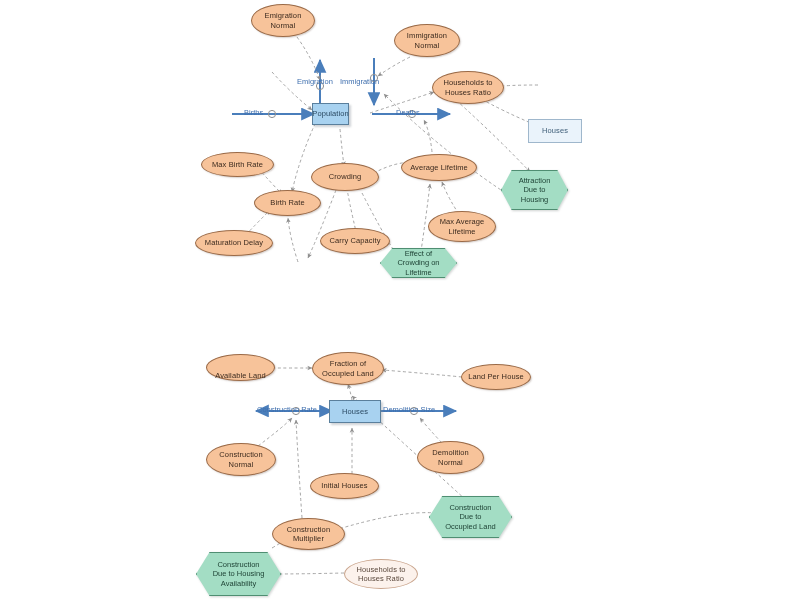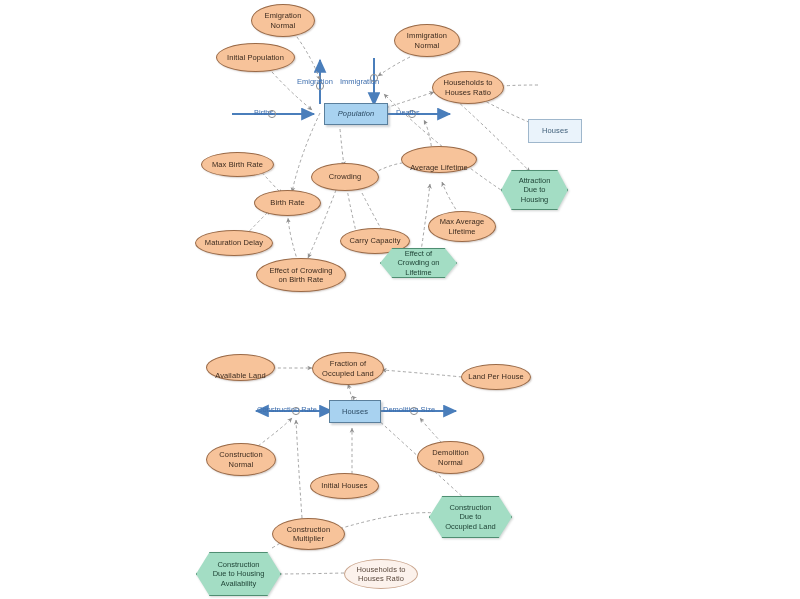--- a/index.html
+++ b/index.html
@@ -176,89 +176,83 @@
       <path d="M258,446 Q282,428 292,418"></path>
       <path d="M302,518 Q298,460 296,420"></path>
       <path d="M442,443 Q428,428 420,418"></path>
       <path d="M436,513 Q400,510 332,531"></path>
       <path d="M272,548 Q286,540 292,534"></path>
       <path d="M344,573 Q300,574 272,574"></path>
       <path d="M466,500 Q400,440 352,396"></path>
     </g>
   </svg>
 
-  <div class="flow-label" style="left:254px; top:108px;">Births</div>
+  <div class="flow-label" style="left:244px; top:108px;">Births</div>
   <div class="flow-label" style="left:396px; top:108px;">Deaths</div>
   <div class="flow-label" style="left:297px; top:77px;">Emigration</div>
   <div class="flow-label" style="left:340px; top:77px;">Immigration</div>
   <div class="flow-label" style="left:257px; top:405px;">Construction Rate</div>
   <div class="flow-label" style="left:383px; top:405px;">Demolition Size</div>
 
   <div class="node aux" style="left:251px; top:4px; width:64px; height:33px;">
     <span>Emigration<br>Normal</span>
   </div>
 
-  <div class="node aux" style="left:216px; top:43px; width:79px; height:29px;">
-    <span>Initial Population</span>
-  </div>
 
   <div class="node aux" style="left:394px; top:24px; width:66px; height:33px;">
     <span>Immigration<br>Normal</span>
   </div>
 
   <div class="node aux" style="left:432px; top:71px; width:72px; height:33px;">
     <span>Households to<br>Houses Ratio</span>
   </div>
 
 
-  <div class="node stock" style="left:324px; top:103px; width:64px; height:22px;font-style:italic;">
+  <div class="node stock" style="left:312px; top:103px; width:37px; height:22px;">
     <span>Population</span>
   </div>
 
   <div class="node stock-ghost" style="left:528px; top:119px; width:54px; height:24px;">
     <span>Houses</span>
   </div>
 
   <div class="node aux" style="left:201px; top:152px; width:73px; height:25px;">
     <span>Max Birth Rate</span>
   </div>
 
   <div class="node aux" style="left:311px; top:163px; width:68px; height:28px;">
     <span>Crowding</span>
   </div>
 
-  <div class="node aux" style="left:401px; top:146px; width:76px; height:27px;align-items:flex-end;">
+  <div class="node aux" style="left:401px; top:154px; width:76px; height:27px;">
     <span>Average Lifetime</span>
   </div>
 
   <div class="node aux" style="left:254px; top:190px; width:67px; height:26px;">
     <span>Birth Rate</span>
   </div>
 
   <div class="hexwrap" style="left:501px; top:170px; width:67px; height:40px;">
     <div class="hex">
         <span>Attraction<br>Due to<br>Housing</span>
       </div>
   </div>
 
   <div class="node aux" style="left:195px; top:230px; width:78px; height:26px;">
     <span>Maturation Delay</span>
   </div>
 
-  <div class="node aux" style="left:340px; top:228px; width:70px; height:26px;justify-content:center;">
+  <div class="node aux" style="left:320px; top:228px; width:70px; height:26px;justify-content:center;">
     <span>Carry Capacity</span>
   </div>
 
   <div class="node aux" style="left:428px; top:211px; width:68px; height:31px;">
     <span>Max Average<br>Lifetime</span>
   </div>
 
-  <div class="node aux" style="left:256px; top:258px; width:90px; height:34px;">
-    <span>Effect of Crowding<br>on Birth Rate</span>
-  </div>
 
   <div class="hexwrap" style="left:380px; top:248px; width:77px; height:30px;">
     <div class="hex">
         <span>Effect of<br>Crowding on<br>Lifetime</span>
       </div>
   </div>
 
   <div class="node aux" style="left:206px; top:354px; width:69px; height:27px;align-items:flex-end;">
     <span>Available Land</span>
   </div>

